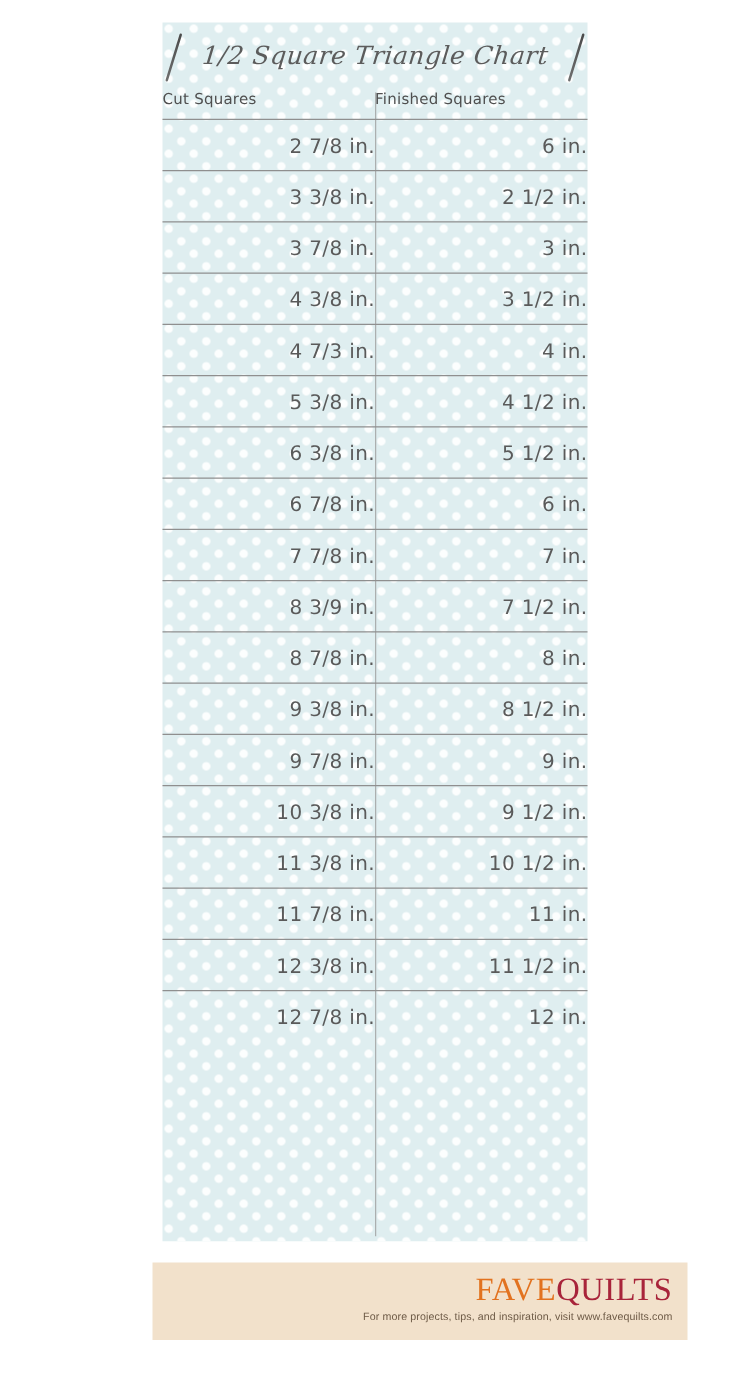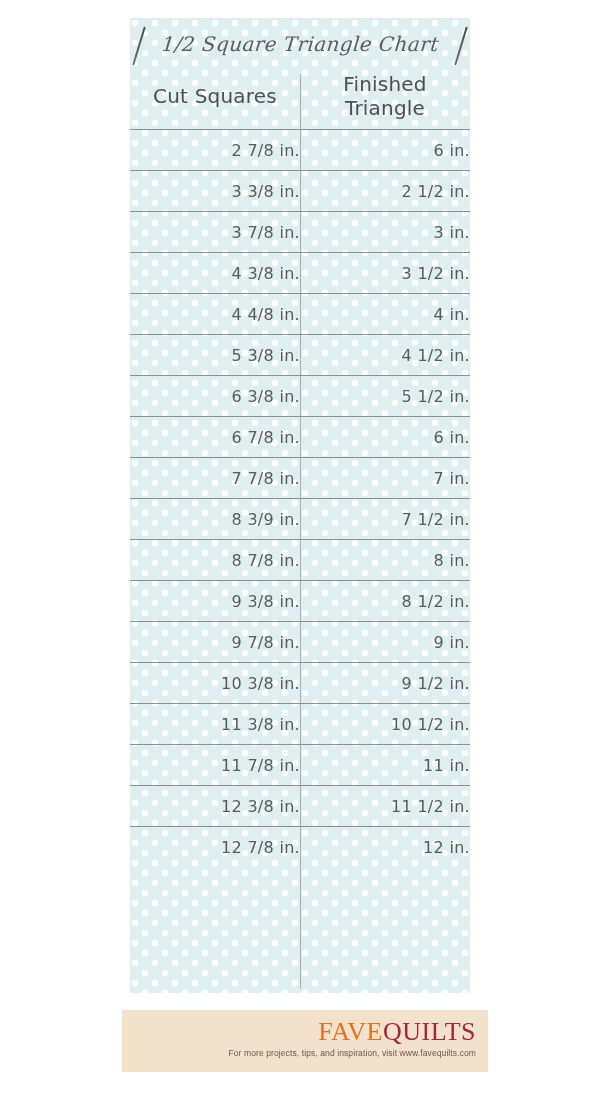--- a/index.html
+++ b/index.html
@@ -76,23 +76,23 @@
     position: absolute;
     left: 170px;
     top: 56px;
     width: 1px;
     height: 915px;
     background: #9a9a9a;
     opacity: 0.75;
   }
   .head-cell {
     font-family: "DejaVu Sans", sans-serif;
-    font-size: 20px;
+    font-size: 12px;
     color: #4f4f4f;
-    text-align: center;
+    text-align: left;
     padding: 2px 0 9px 0;
     font-weight: normal;
     letter-spacing: 0.2px;
   }
   .data-row td {
     font-family: "DejaVu Sans", sans-serif;
     font-size: 16px;
     color: #5a5a5a;
     text-align: right;
     height: 40px;
@@ -102,21 +102,21 @@
   }
   .data-row.first-row td {
     border-top: 1px solid #8f8f8f;
   }
 
   
   #footer-band {
     position: absolute;
     left: 122px;
     top: 1010px;
-    width: 366px;
+    width: 428px;
     height: 62px;
     background: #f2e1cb;
   }
   #footer-inner {
     position: absolute;
     right: 12px;
     top: 8px;
     text-align: right;
   }
   #brand {
@@ -147,42 +147,42 @@
     <div id="chart-title">1/2 Square Triangle Chart</div>
     <div id="title-slash-right" class="title-slash"></div>
   </div>
 
   <div id="col-divider"></div>
 
   <table id="chart-table">
     <thead>
       <tr>
         <th class="head-cell">Cut Squares</th>
-        <th class="head-cell">Finished Triangle</th>
+        <th class="head-cell">Finished Squares</th>
       </tr>
     </thead>
     <tbody id="table-body">
       <tr class="data-row first-row">
         <td>2 7/8 in.</td>
         <td>6 in.</td>
       </tr>
       <tr class="data-row">
         <td>3 3/8 in.</td>
         <td>2 1/2 in.</td>
       </tr>
       <tr class="data-row">
         <td>3 7/8 in.</td>
         <td>3 in.</td>
       </tr>
       <tr class="data-row">
         <td>4 3/8 in.</td>
         <td>3 1/2 in.</td>
       </tr>
       <tr class="data-row">
-        <td>4 4/8 in.</td>
+        <td>4 7/3 in.</td>
         <td>4 in.</td>
       </tr>
       <tr class="data-row">
         <td>5 3/8 in.</td>
         <td>4 1/2 in.</td>
       </tr>
       <tr class="data-row">
         <td>6 3/8 in.</td>
         <td>5 1/2 in.</td>
       </tr>

